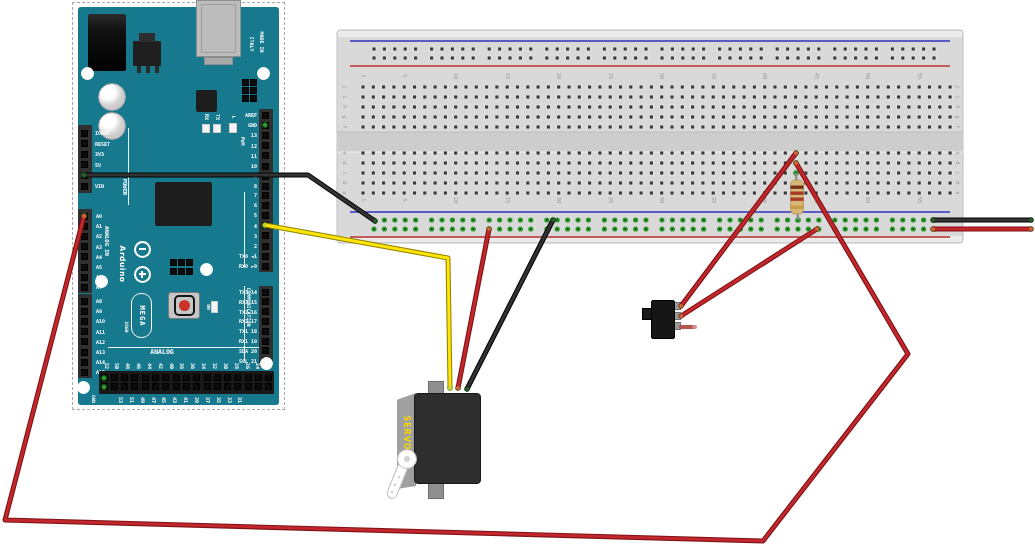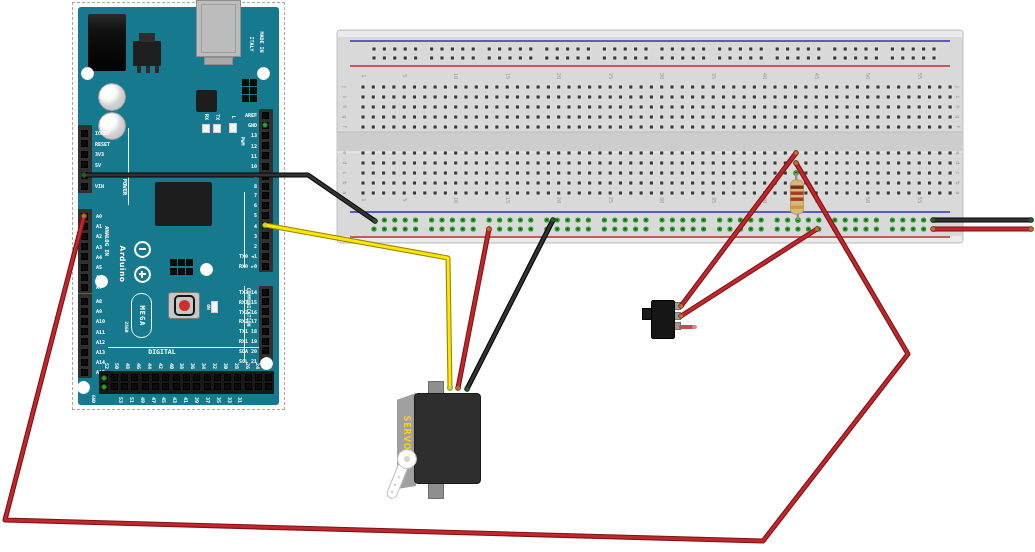--- a/index.html
+++ b/index.html
@@ -1704,21 +1704,21 @@
   <div class="t rot" style="left:206px;top:117px">RX</div>
   <div class="t rot" style="left:217px;top:117px">TX</div>
   <div class="abs led" style="left:202px;top:124px;width:8px;height:9px"></div>
   <div class="abs led" style="left:213px;top:124px;width:8px;height:9px"></div>
   <div class="t rot" style="left:233px;top:117px">L</div>
   <div class="abs led" style="left:229px;top:123px;width:8px;height:10px"></div>
   <div class="t rot" style="left:242px;top:141px">PWM</div>
   <div class="t rot" style="left:124px;top:187px;font-size:5.5px">POWER</div>
   <div class="t rot" style="left:106px;top:241px;font-size:5.5px">ANALOG IN</div>
   <div class="t rot" style="left:248px;top:307px">COMMUNICATION</div>
-  <div class="t" style="left:162px;top:352px;font-size:6.5px">DIGITAL</div>
+  <div class="t" style="left:162px;top:352px;font-size:6.5px">ANALOG</div>
   <div class="t rot" style="left:93px;top:399px;font-size:4.5px">GND</div>
   <div class="t rot brand" style="left:122px;top:264px">Arduino</div>
   <div class="abs logocirc" style="left:133.5px;top:240.5px"></div>
   <div class="abs logocirc" style="left:133.5px;top:265.5px"></div>
   <div class="abs hbar" style="left:138.5px;top:248px"></div>
   <div class="abs hbar" style="left:138.5px;top:273px"></div>
   <div class="abs vbar" style="left:141px;top:270.5px"></div>
   <div class="abs" id="megabox"></div>
   <div class="t rot megat" style="left:141.5px;top:315.5px">MEGA</div>
   <div class="t rot" style="left:126px;top:327px;font-size:4.5px">2560</div>

